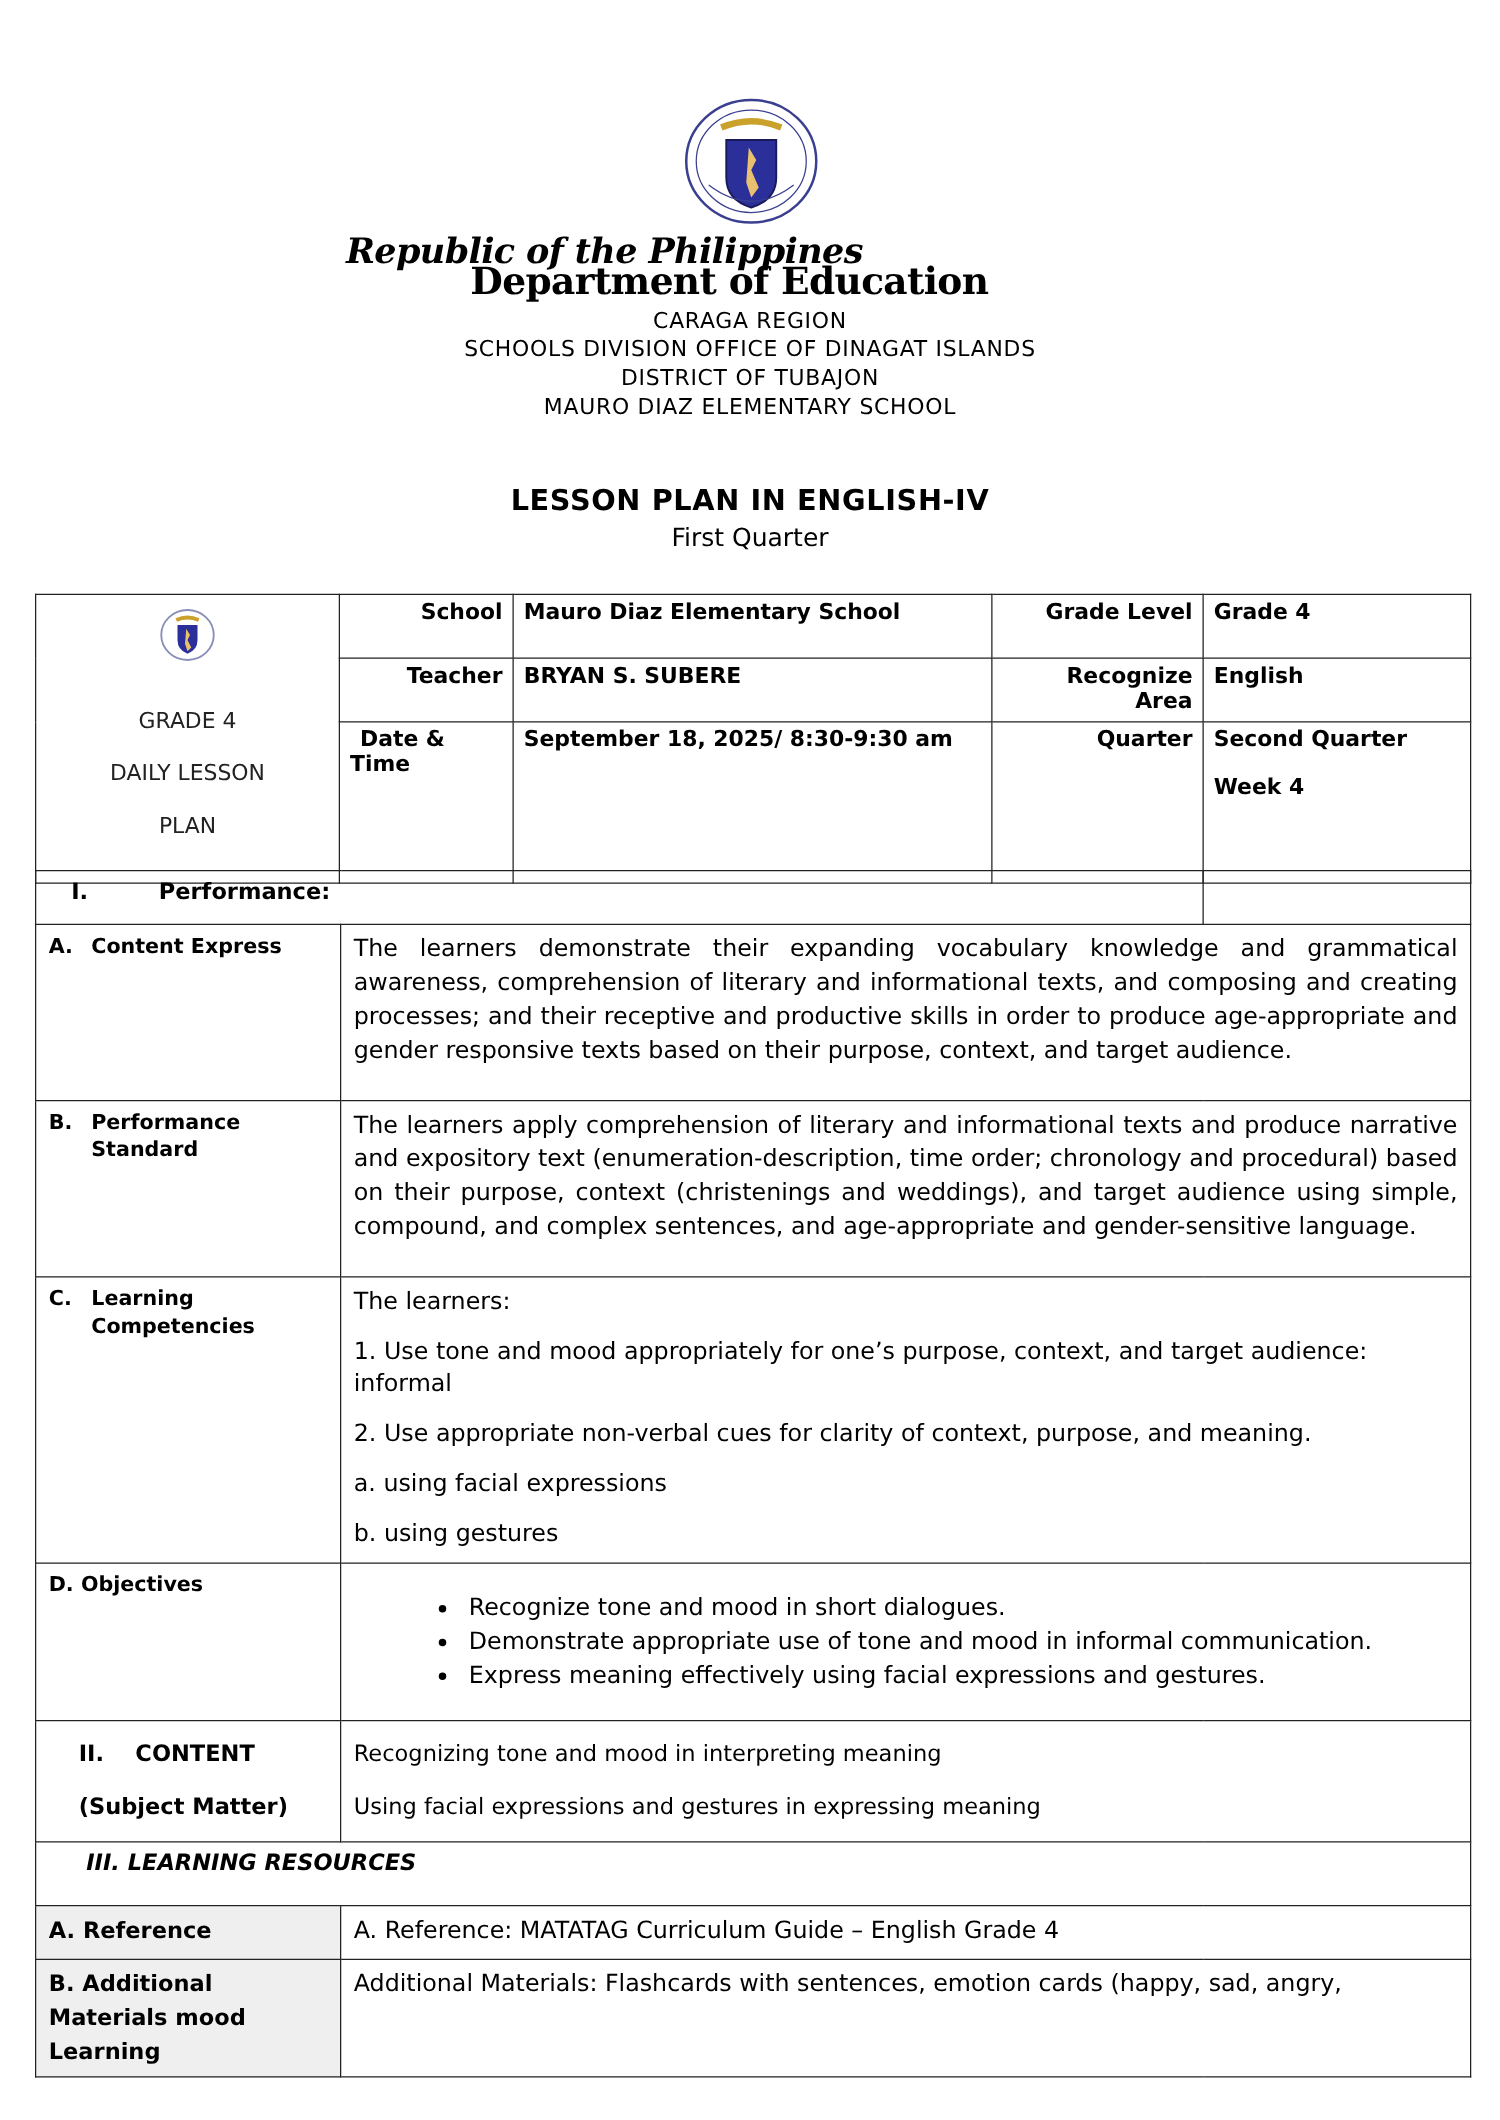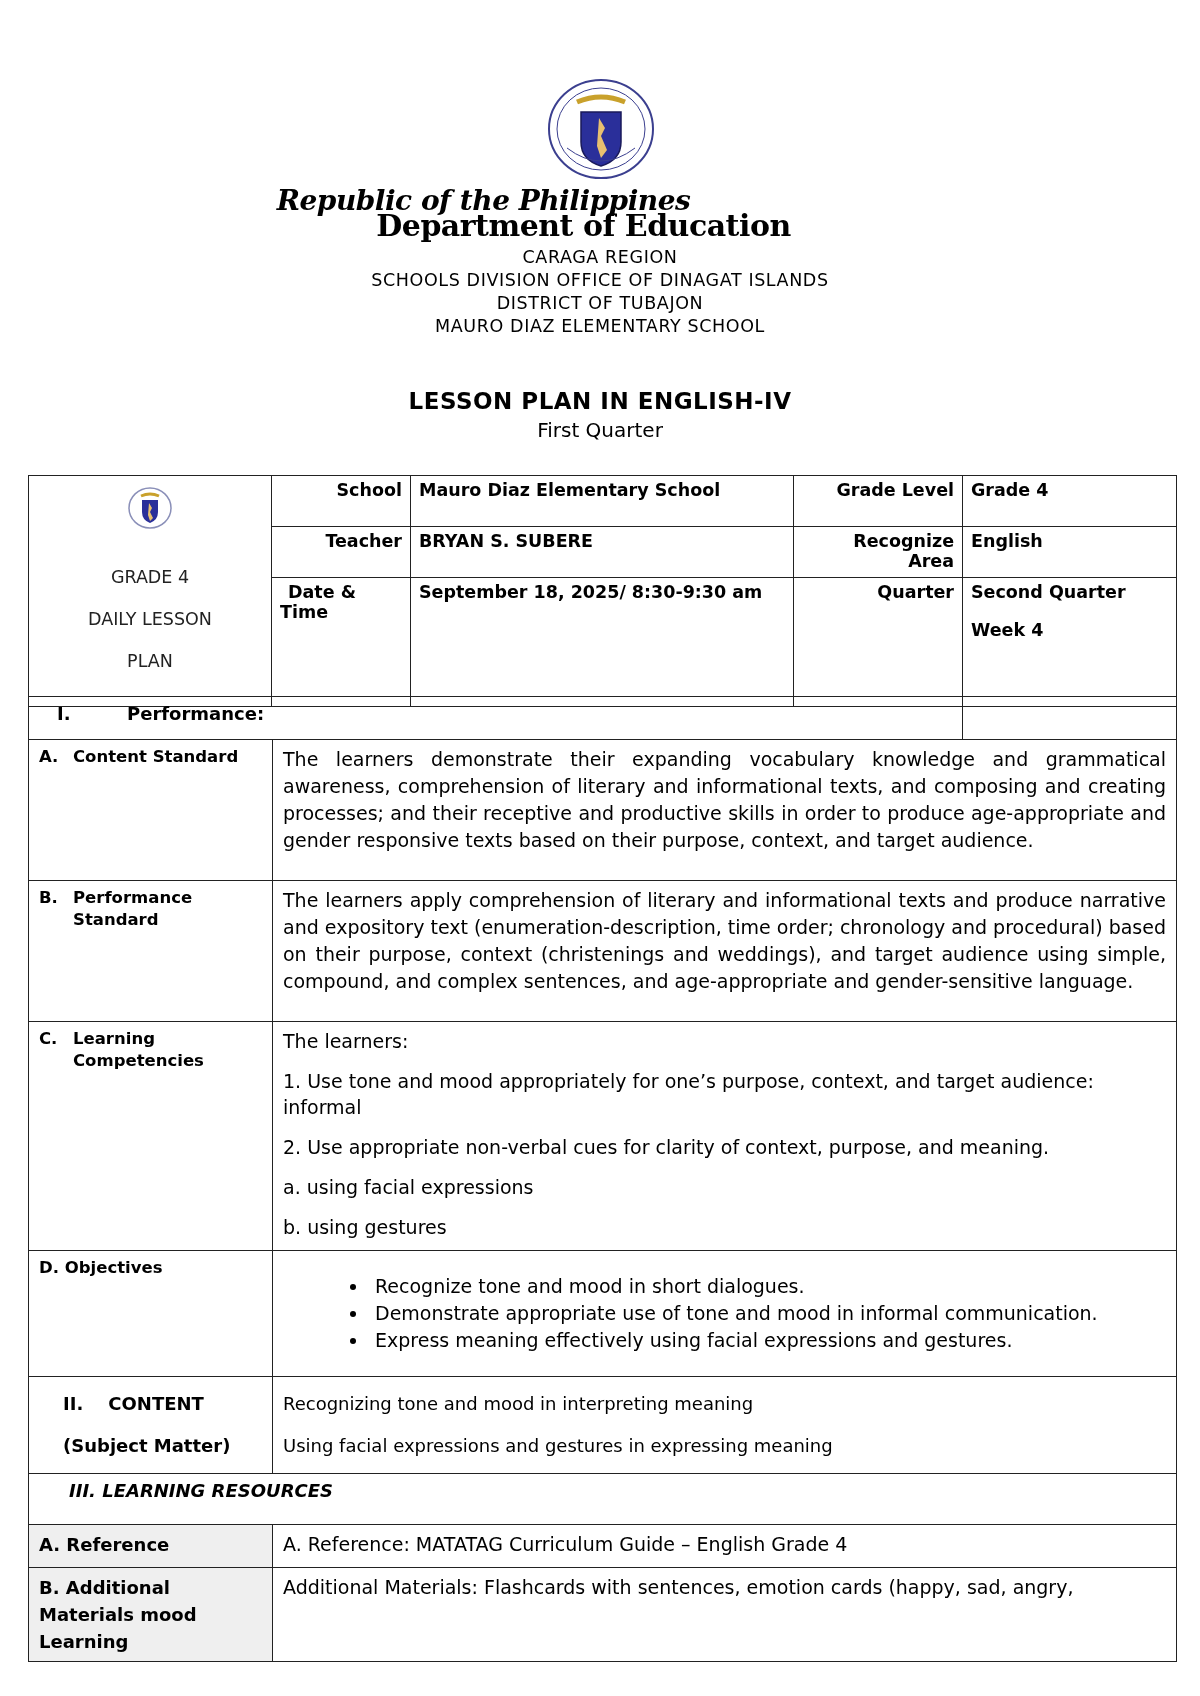--- a/index.html
+++ b/index.html
@@ -119,21 +119,21 @@
   </colgroup>
   <tbody>
       <tr>
     <td colspan="2" style="height:30px; padding-left:28px;" class="b">
       <span style="display:inline-block;width:70px;font-size:18px">I.</span><span style="font-size:18px">Performance:</span>
     </td>
     <td></td>
   </tr>
   <tr>
     <td class="lbl b" style="height:128px">
-      <span class="ix">A.</span><span>Content Standard</span>
+      <span class="ix">A.</span><span>Content Express</span>
     </td>
     <td colspan="2" class="just">The learners demonstrate their expanding vocabulary knowledge and grammatical awareness, comprehension of literary and informational texts, and composing and creating processes; and their receptive and productive skills in order to produce age-appropriate and gender responsive texts based on their purpose, context, and target audience.</td>
   </tr>
   <tr>
     <td class="lbl b" style="height:128px">
       <span class="ix">B.</span><span>Performance</span>
       <div class="indent">Standard</div>
     </td>
     <td colspan="2" class="just">The learners apply comprehension of literary and informational texts and produce narrative and expository text (enumeration-description, time order; chronology and procedural) based on their purpose, context (christenings and weddings), and target audience using simple, compound, and complex sentences, and age-appropriate and gender-sensitive language.</td>
   </tr>

